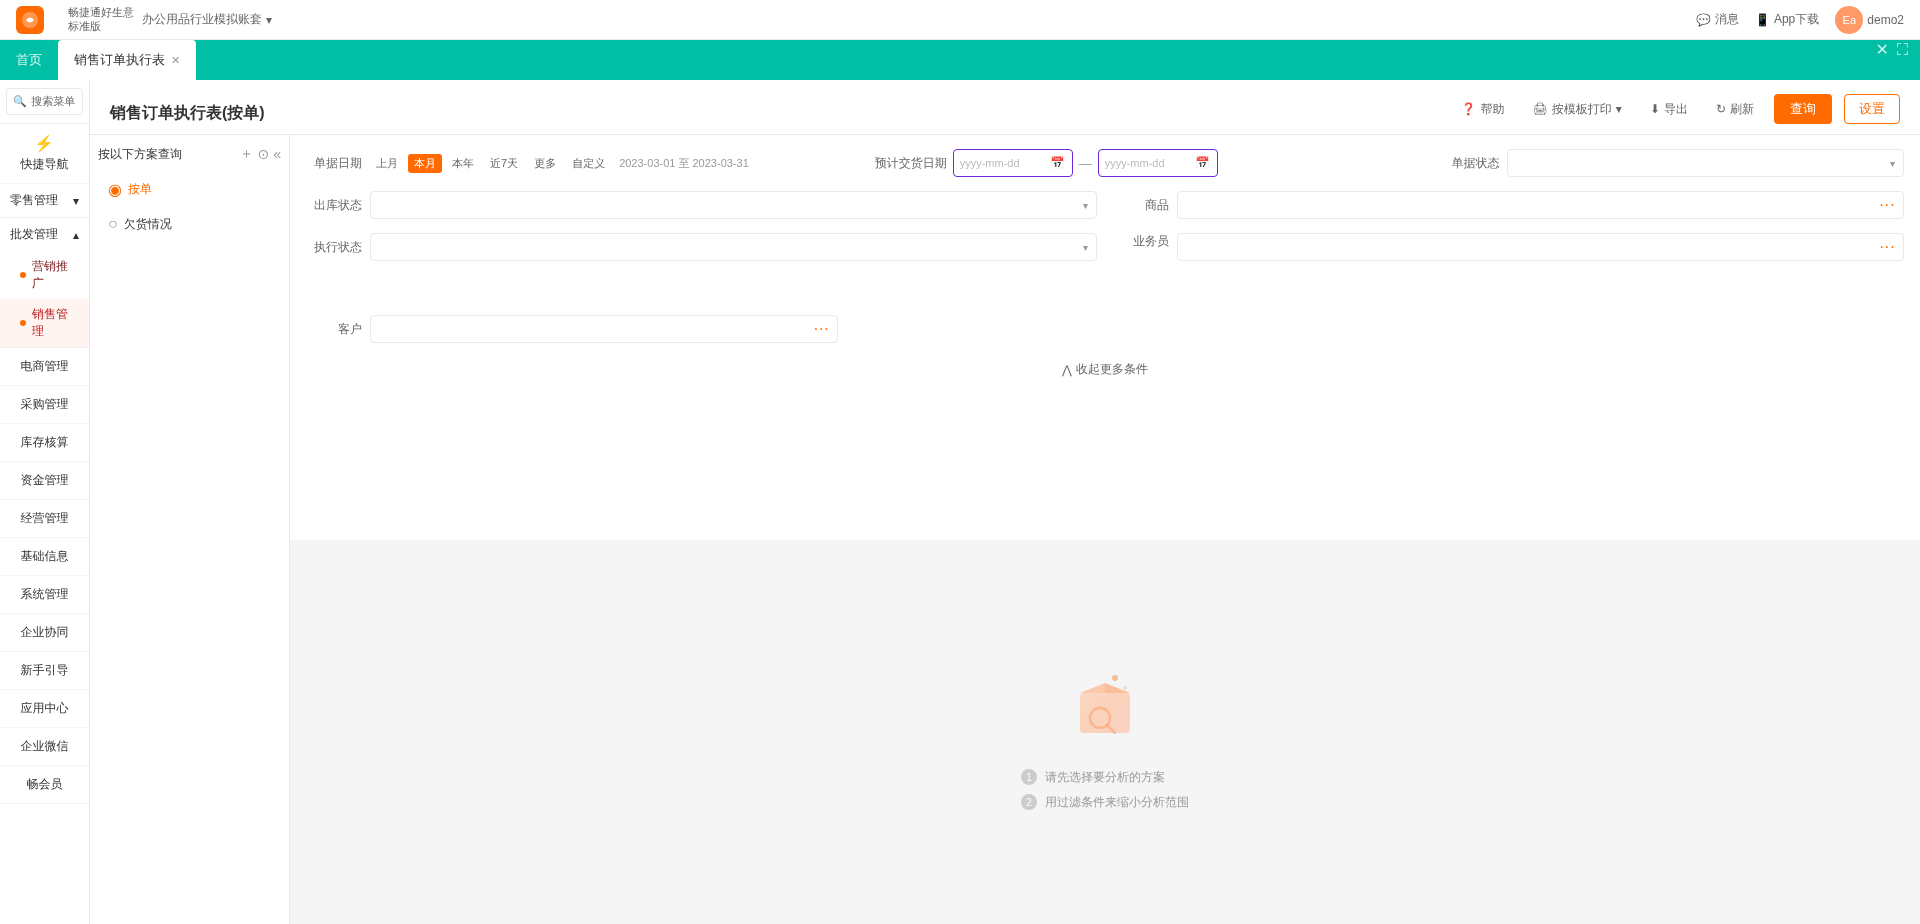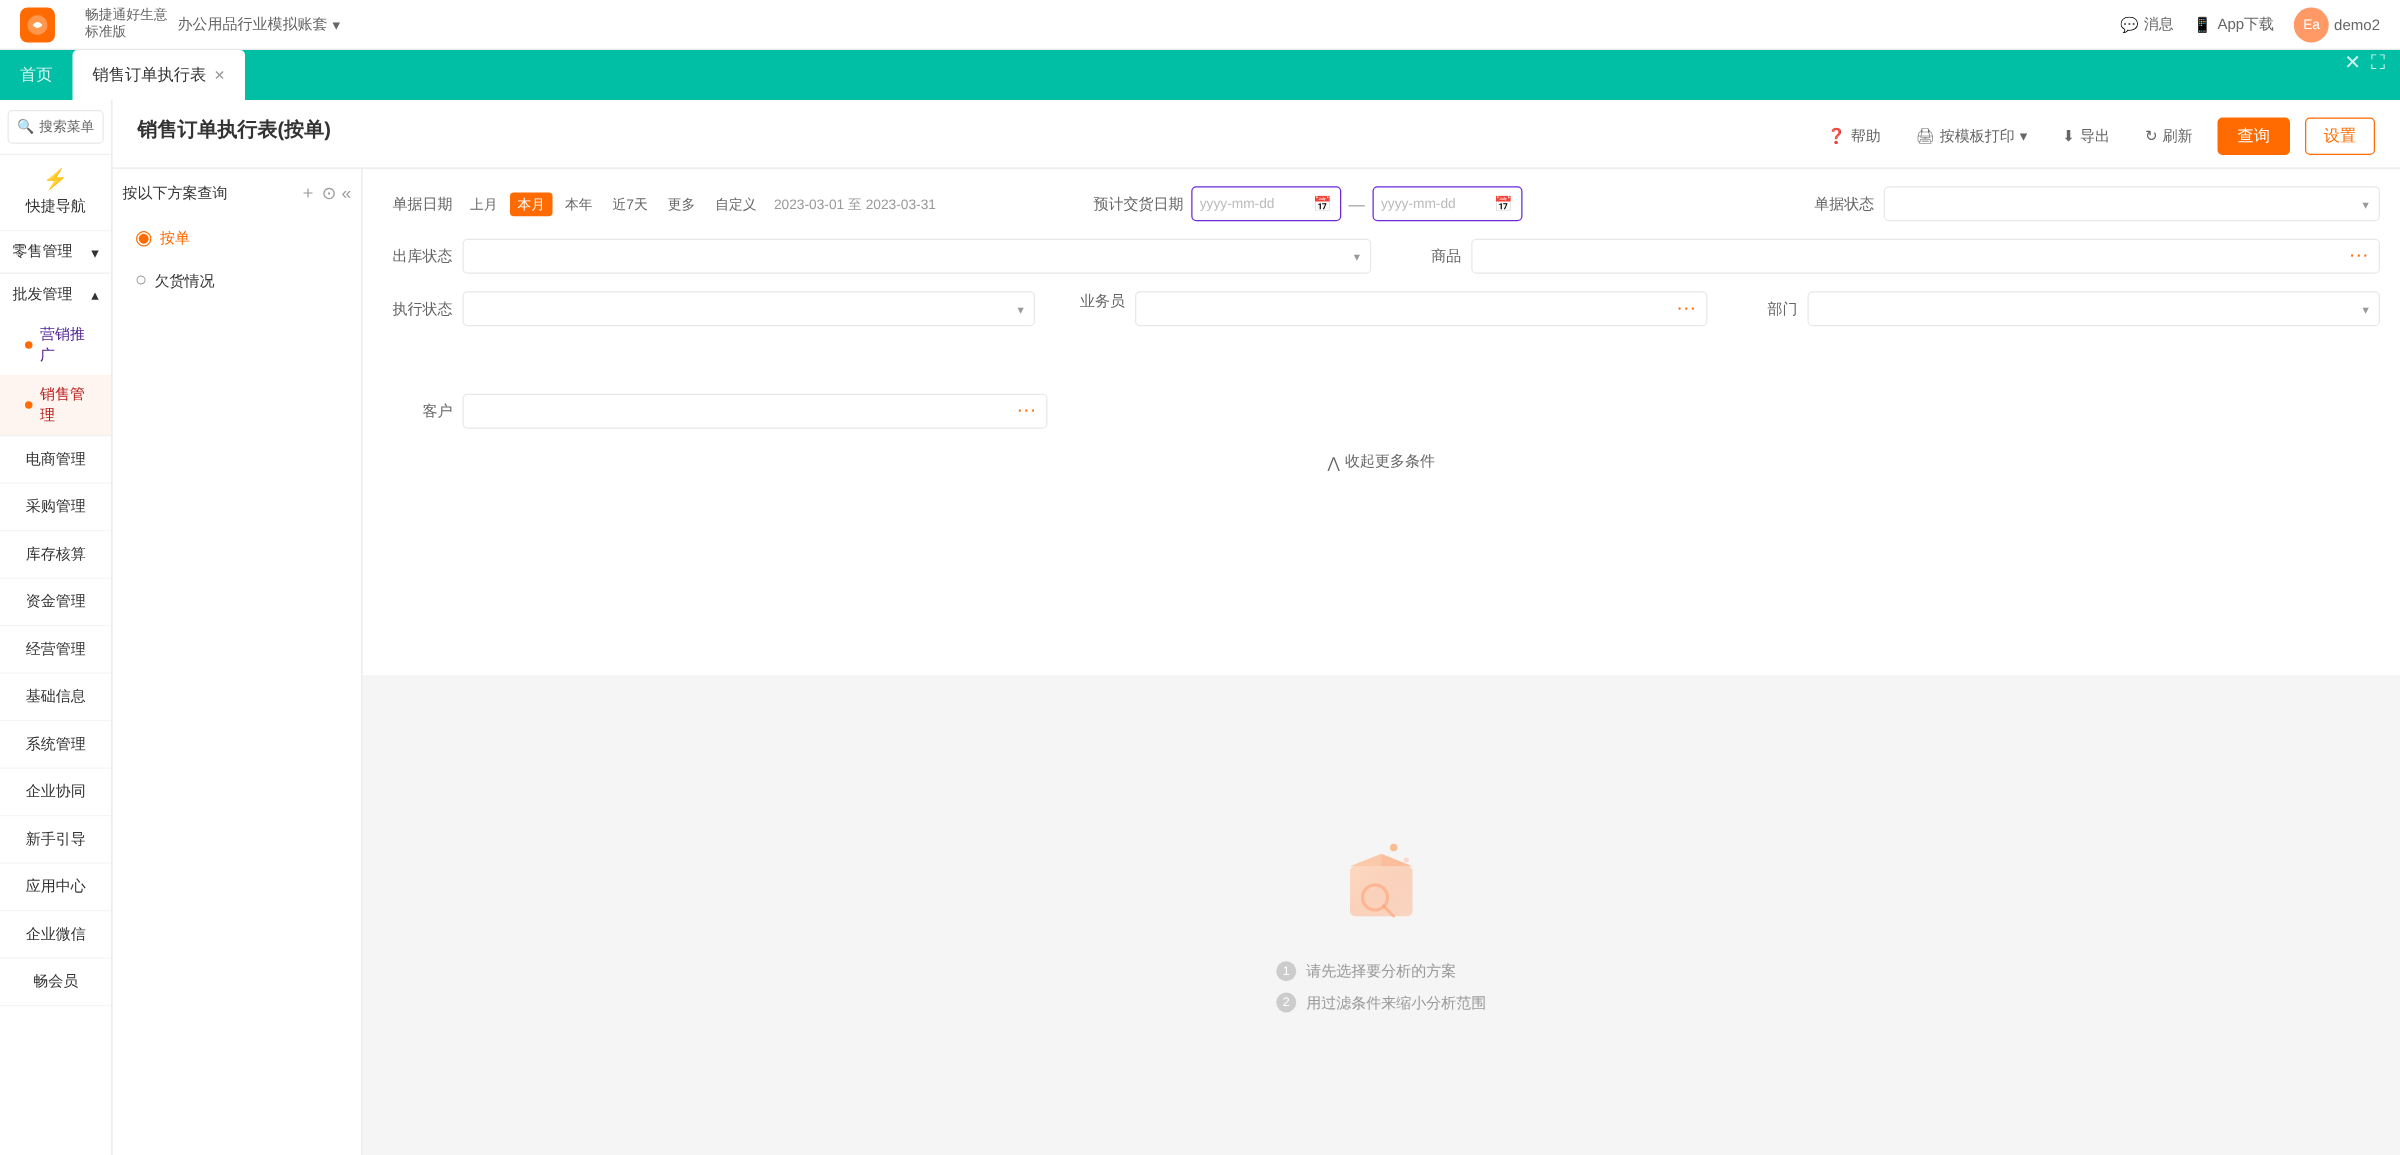--- a/index.html
+++ b/index.html
@@ -88,36 +88,36 @@
       color: #333;
       display: flex;
       align-items: center;
       justify-content: space-between;
       cursor: pointer;
       font-weight: 500;
     }
     .sidebar-sub-item {
       padding: 7px 10px 7px 20px;
       font-size: 12px;
-      color: #4c1d95;
+      color: #7f1d1d;
       cursor: pointer;
       display: flex;
       align-items: center;
       gap: 6px;
     }
     .sidebar-sub-item.active { color: #b91c1c; background: #fff5f0; }
     .dot-icon { width: 6px; height: 6px; border-radius: 50%; background: #ff6b00; flex-shrink: 0; }
 
     
     .page-header {
       background: #fff;
       padding: 14px 20px 10px;
       border-bottom: 1px solid #e8e8e8;
       display: flex;
-      align-items: flex-start;
+      align-items: flex-end;
       justify-content: space-between;
     }
     .page-title { font-size: 16px; font-weight: 600; color: #333; }
     .page-actions { display: flex; align-items: center; gap: 12px; }
     .page-action-btn {
       display: flex; align-items: center; gap: 4px;
       font-size: 12px; color: #666; cursor: pointer; padding: 4px 8px;
     }
     .btn-primary {
       background: #ff6b00; color: #fff; border: none; padding: 6px 16px;
@@ -475,27 +475,20 @@
                 <span></span>
                 <span class="chevron-down"></span>
               </div>
             </div>
             <div style="display:flex;gap:8px;flex:1;">
               <span class="filter-label">业务员</span>
               <div style="flex:1;height:28px;border:1px solid #e8e8e8;border-radius:4px;display:flex;align-items:center;justify-content:flex-end;padding:0 8px;cursor:pointer;">
                 <span class="dots-btn">···</span>
               </div>
             </div>
-            <div style="display:flex;align-items:center;gap:8px;flex:1;">
-              <span class="filter-label">部门</span>
-              <div class="select-control" style="flex:1;">
-                <span></span>
-                <span class="chevron-down"></span>
-              </div>
-            </div>
           </div>
 
           <div class="filter-row">
             <div style="display:flex;align-items:center;gap:8px;flex:1;max-width:33.3%;margin-top:40px;">
               <span class="filter-label">客户</span>
               <div style="flex:1;height:28px;border:1px solid #e8e8e8;border-radius:4px;display:flex;align-items:center;justify-content:flex-end;padding:0 8px;cursor:pointer;">
                 <span class="dots-btn">···</span>
               </div>
             </div>
           </div>

